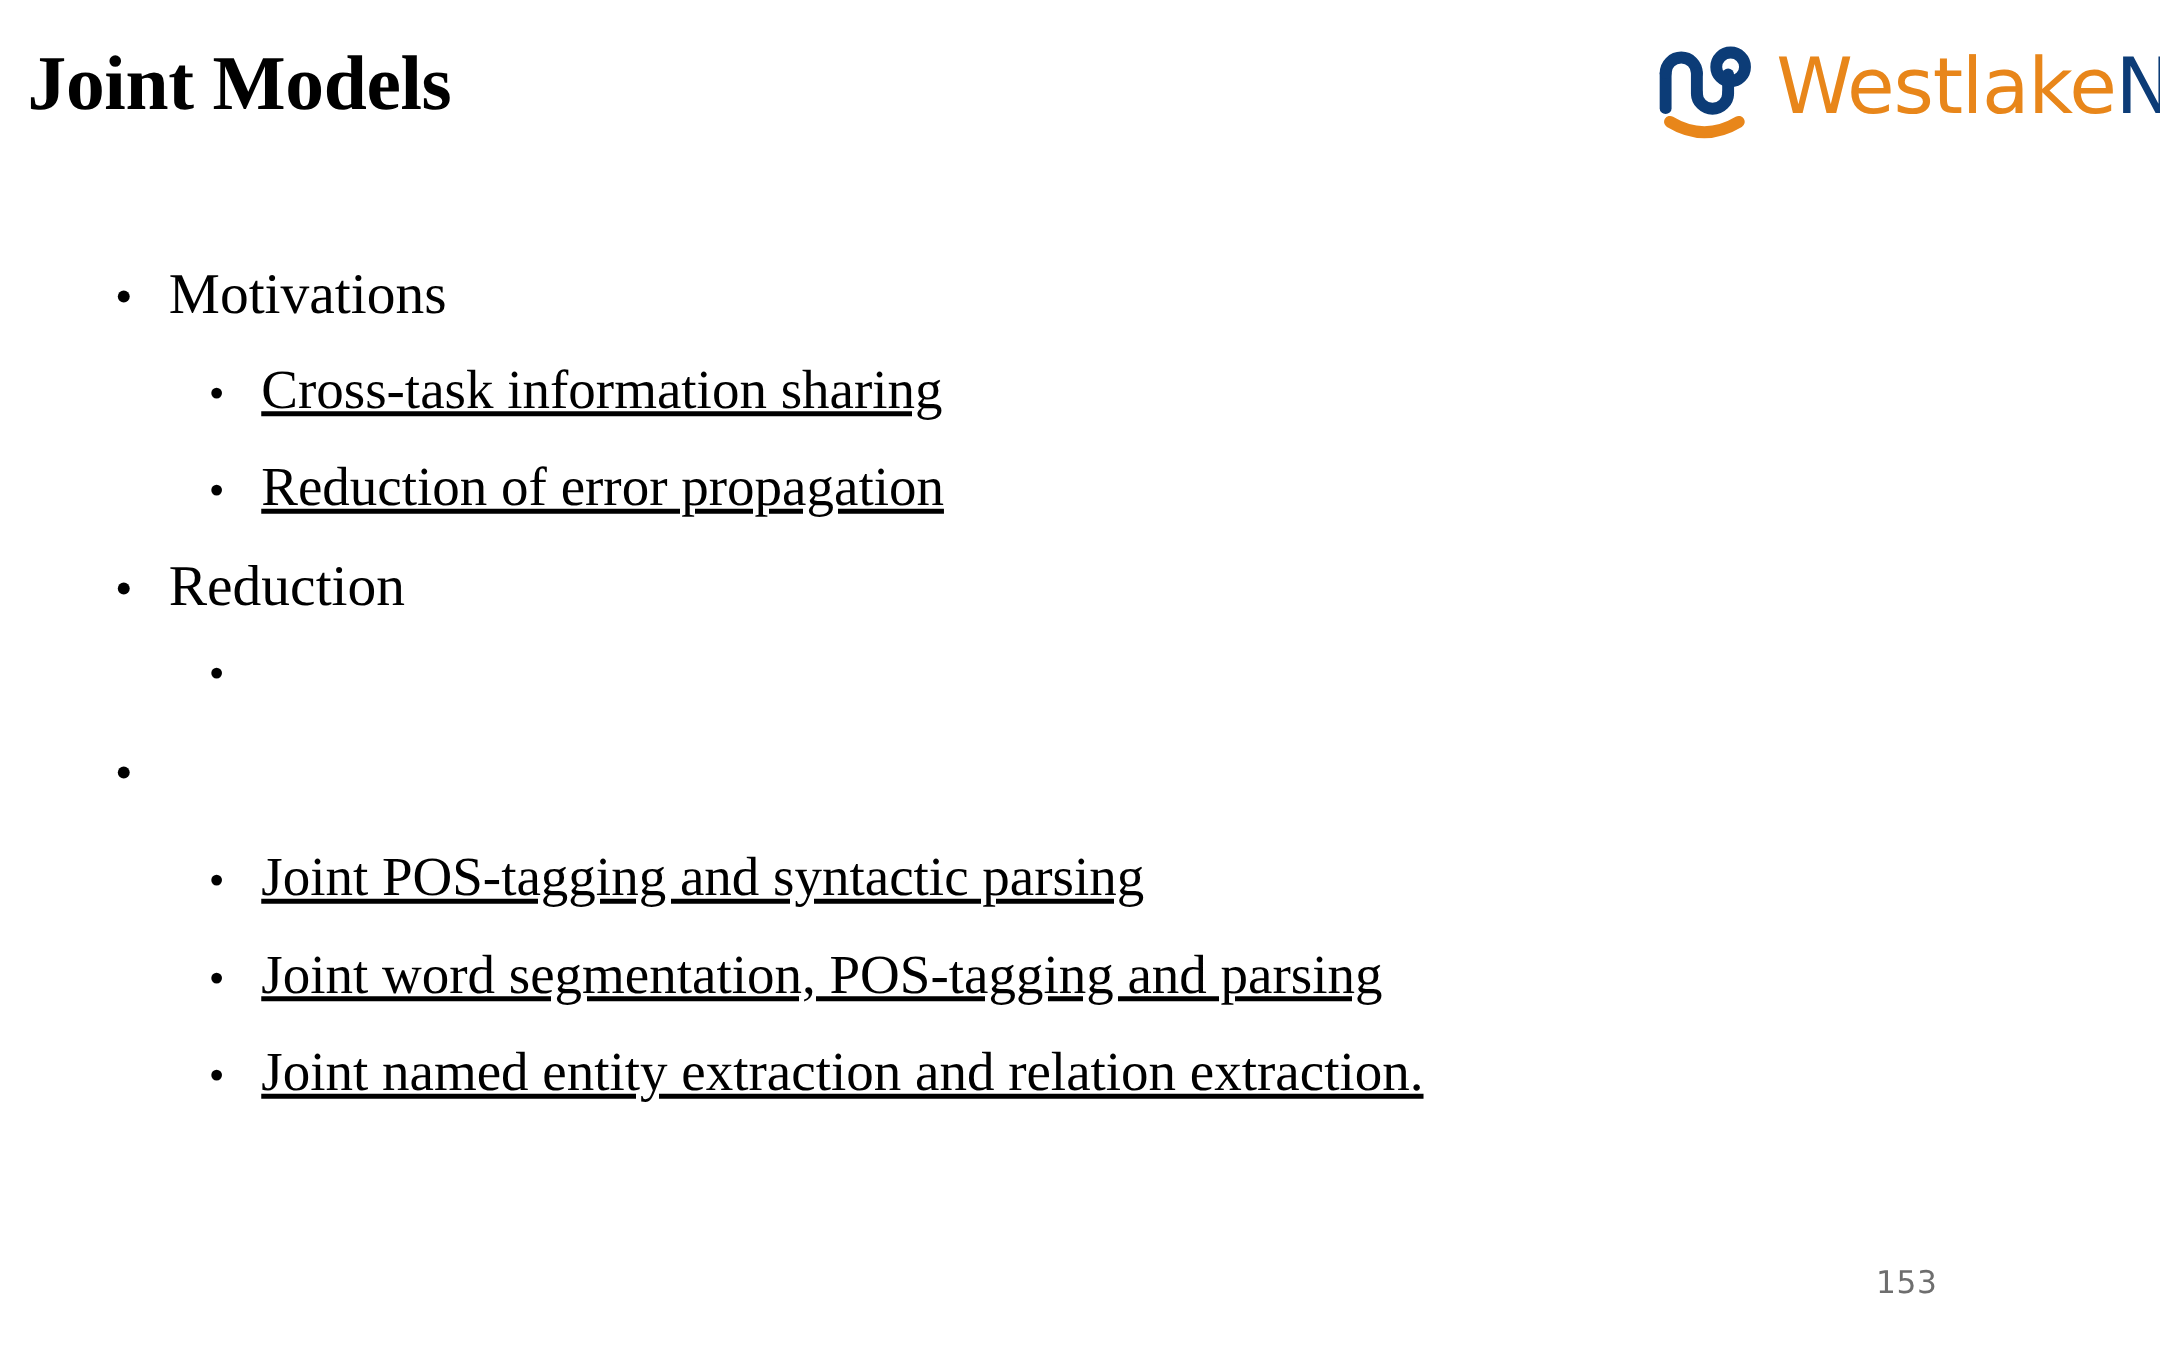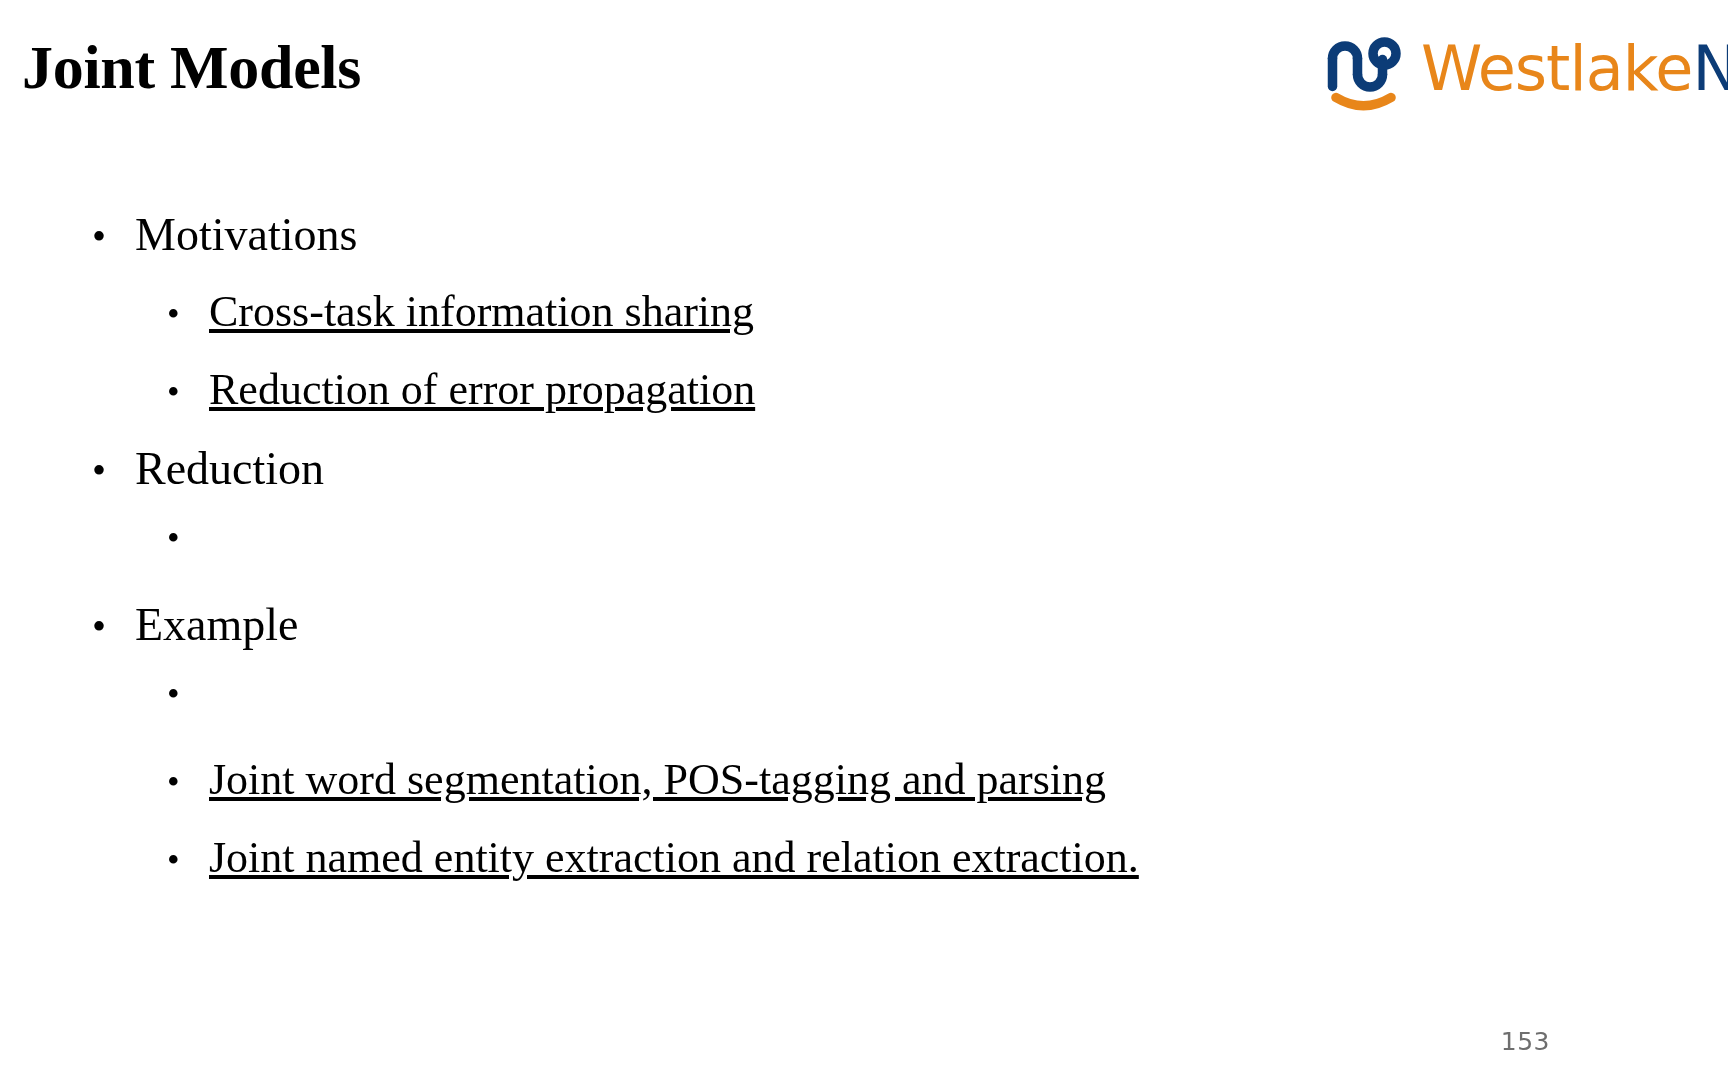--- a/index.html
+++ b/index.html
@@ -104,21 +104,21 @@
     color: #000000;
     white-space: nowrap;
   }
   .level-1 .bullet-text { font-size: 46px; }
   .level-2 .bullet-text { font-size: 44px; text-decoration: underline; }
 
   
   .page-number {
     position: absolute;
     right: 178px;
-    bottom: 24px;
+    bottom: 40px;
     font-family: "DejaVu Sans", "Liberation Sans", sans-serif;
     font-size: 25px;
     color: #6e6e6e;
     letter-spacing: 0.5px;
   }
 </style>
 </head>
 <body>
 
 <div class="slide">
@@ -169,25 +169,25 @@
       <span class="bullet-glyph">•</span>
       <span class="bullet-text">Reduction</span>
     </div>
 
     <div class="bullet-row level-2">
       <span class="bullet-glyph">•</span>
     </div>
 
     <div class="bullet-row level-1">
       <span class="bullet-glyph">•</span>
-      <span class="bullet-text">Example</span>
-    </div>
-
-    <div class="bullet-row level-2">
-      <span class="bullet-glyph">•</span>
+    </div>
+
+    <div class="bullet-row level-2">
+      <span class="bullet-glyph">•</span>
+      <span class="bullet-text">Joint POS-tagging and syntactic parsing</span>
     </div>
 
     <div class="bullet-row level-2">
       <span class="bullet-glyph">•</span>
       <span class="bullet-text">Joint word segmentation, POS-tagging and parsing</span>
     </div>
 
     <div class="bullet-row level-2">
       <span class="bullet-glyph">•</span>
       <span class="bullet-text">Joint named entity extraction and relation extraction.</span>

